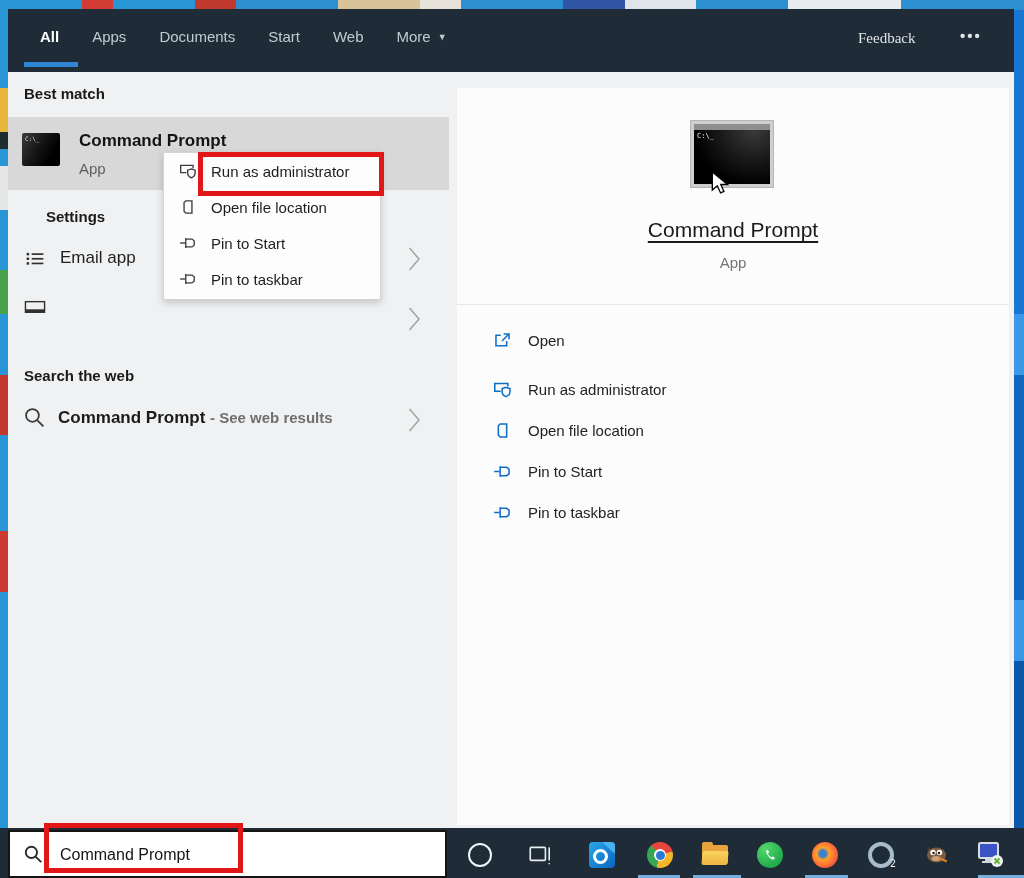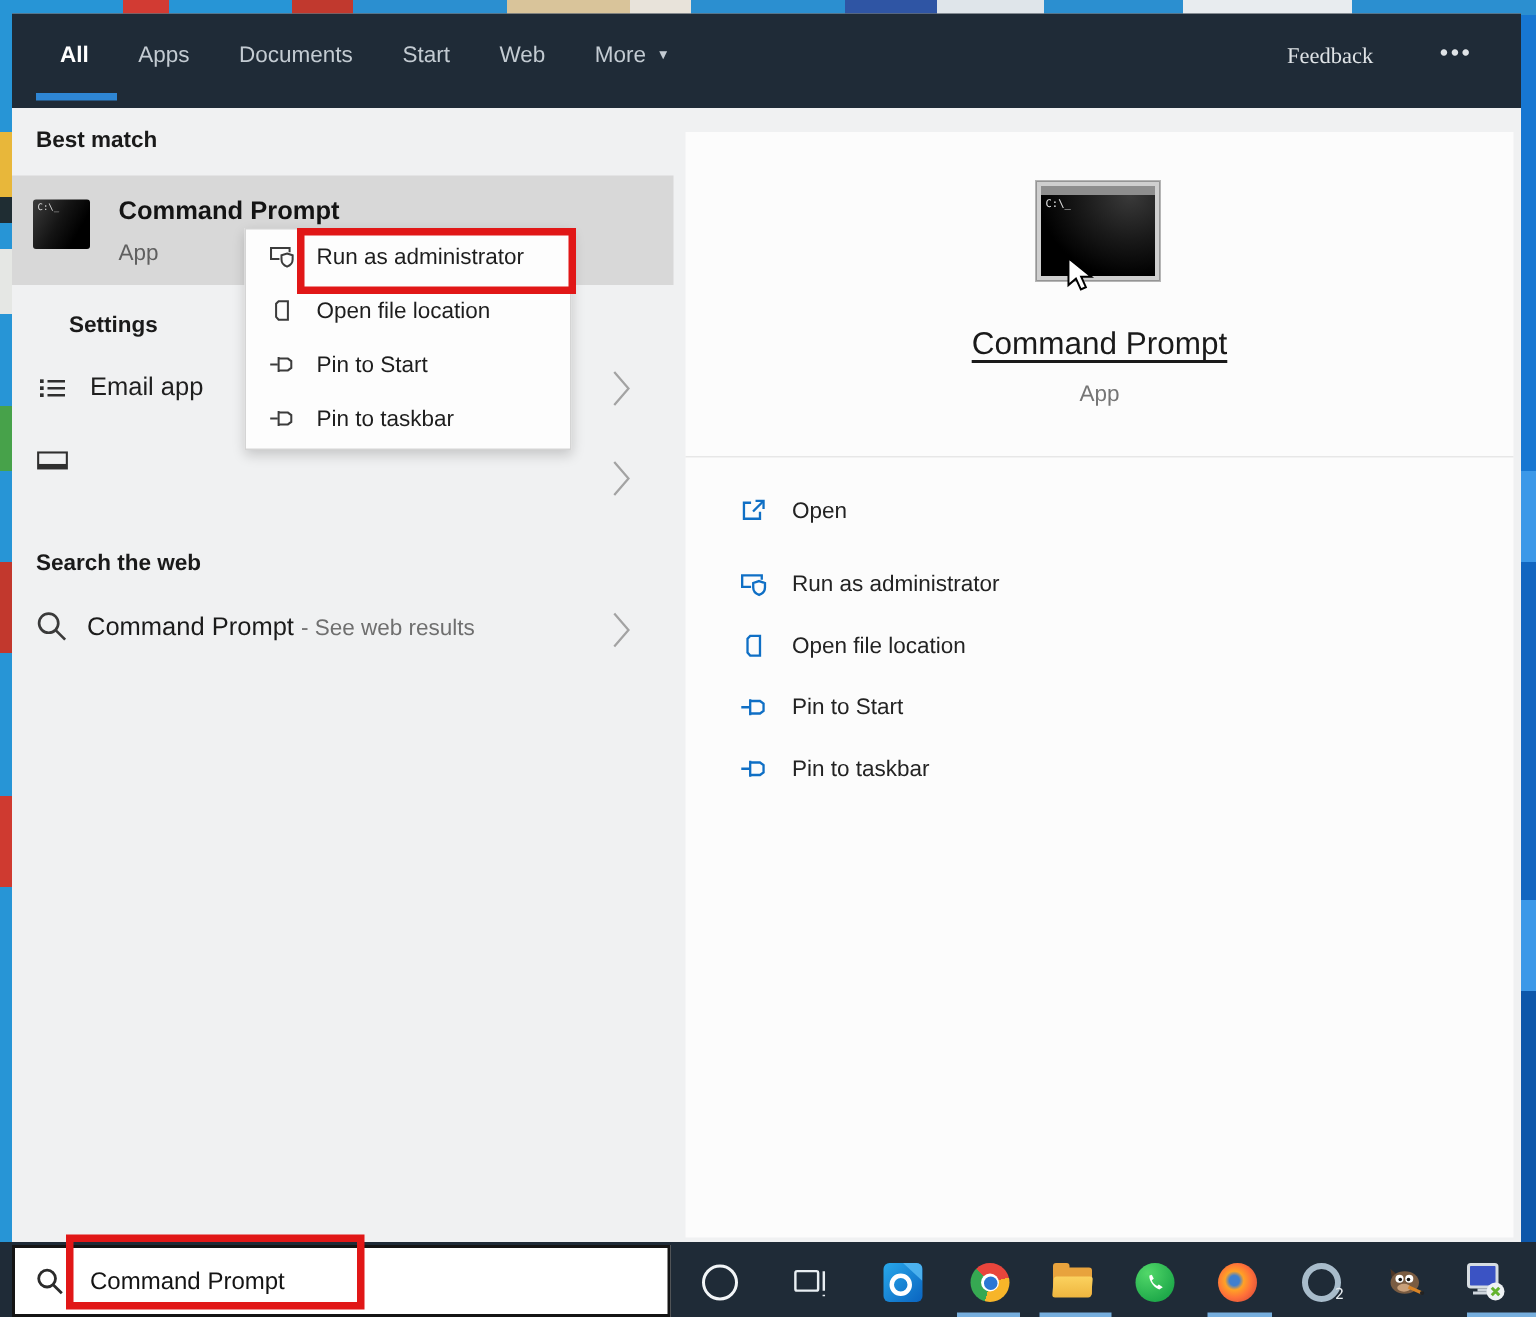--- a/index.html
+++ b/index.html
@@ -45,21 +45,21 @@
   #bm-sub{left:79px;top:160px;font-size:15px;color:#5f5f5f;}
   #settings-header{left:24px;top:208px;margin-left:22px;}
   .left-row-label{font-size:17px;color:#1f1f1f;}
   #manage-icon{left:25px;top:249px;color:#2f2f2f;}
   #manage-label{left:60px;top:248px;}
   #replace-icon{left:24px;top:299px;color:#2f2f2f;}
   #replace-text{left:57px;top:294px;width:300px;font-size:17px;color:#1f1f1f;line-height:26px;}
   #replace-text b{font-weight:700;}
   #searchweb-header{left:24px;top:367px;}
   #web-icon{left:23px;top:406px;color:#3a3a3a;}
-  #web-text{left:58px;top:408px;font-size:17px;color:#1b1b1b;}
+  #web-text{left:58px;top:408px;font-size:17px;color:#1b1b1b;font-weight:bold;}
   #web-text .suffix{font-size:15px;color:#6f6f6f;}
   .chevron{color:#a3a3a3;}
   #chev-manage{left:408px;top:246px;}
   #chev-replace{left:408px;top:306px;}
   #chev-web{left:408px;top:407px;}
 
   
   #context-menu{left:163px;top:152px;width:218px;height:148px;background:#fdfdfd;
     border:1px solid #d4d4d4;box-shadow:0 3px 8px rgba(0,0,0,.18);box-sizing:border-box;z-index:6;}
   .cm-item{height:36px;display:flex;align-items:center;padding-left:15px;gap:14px;

